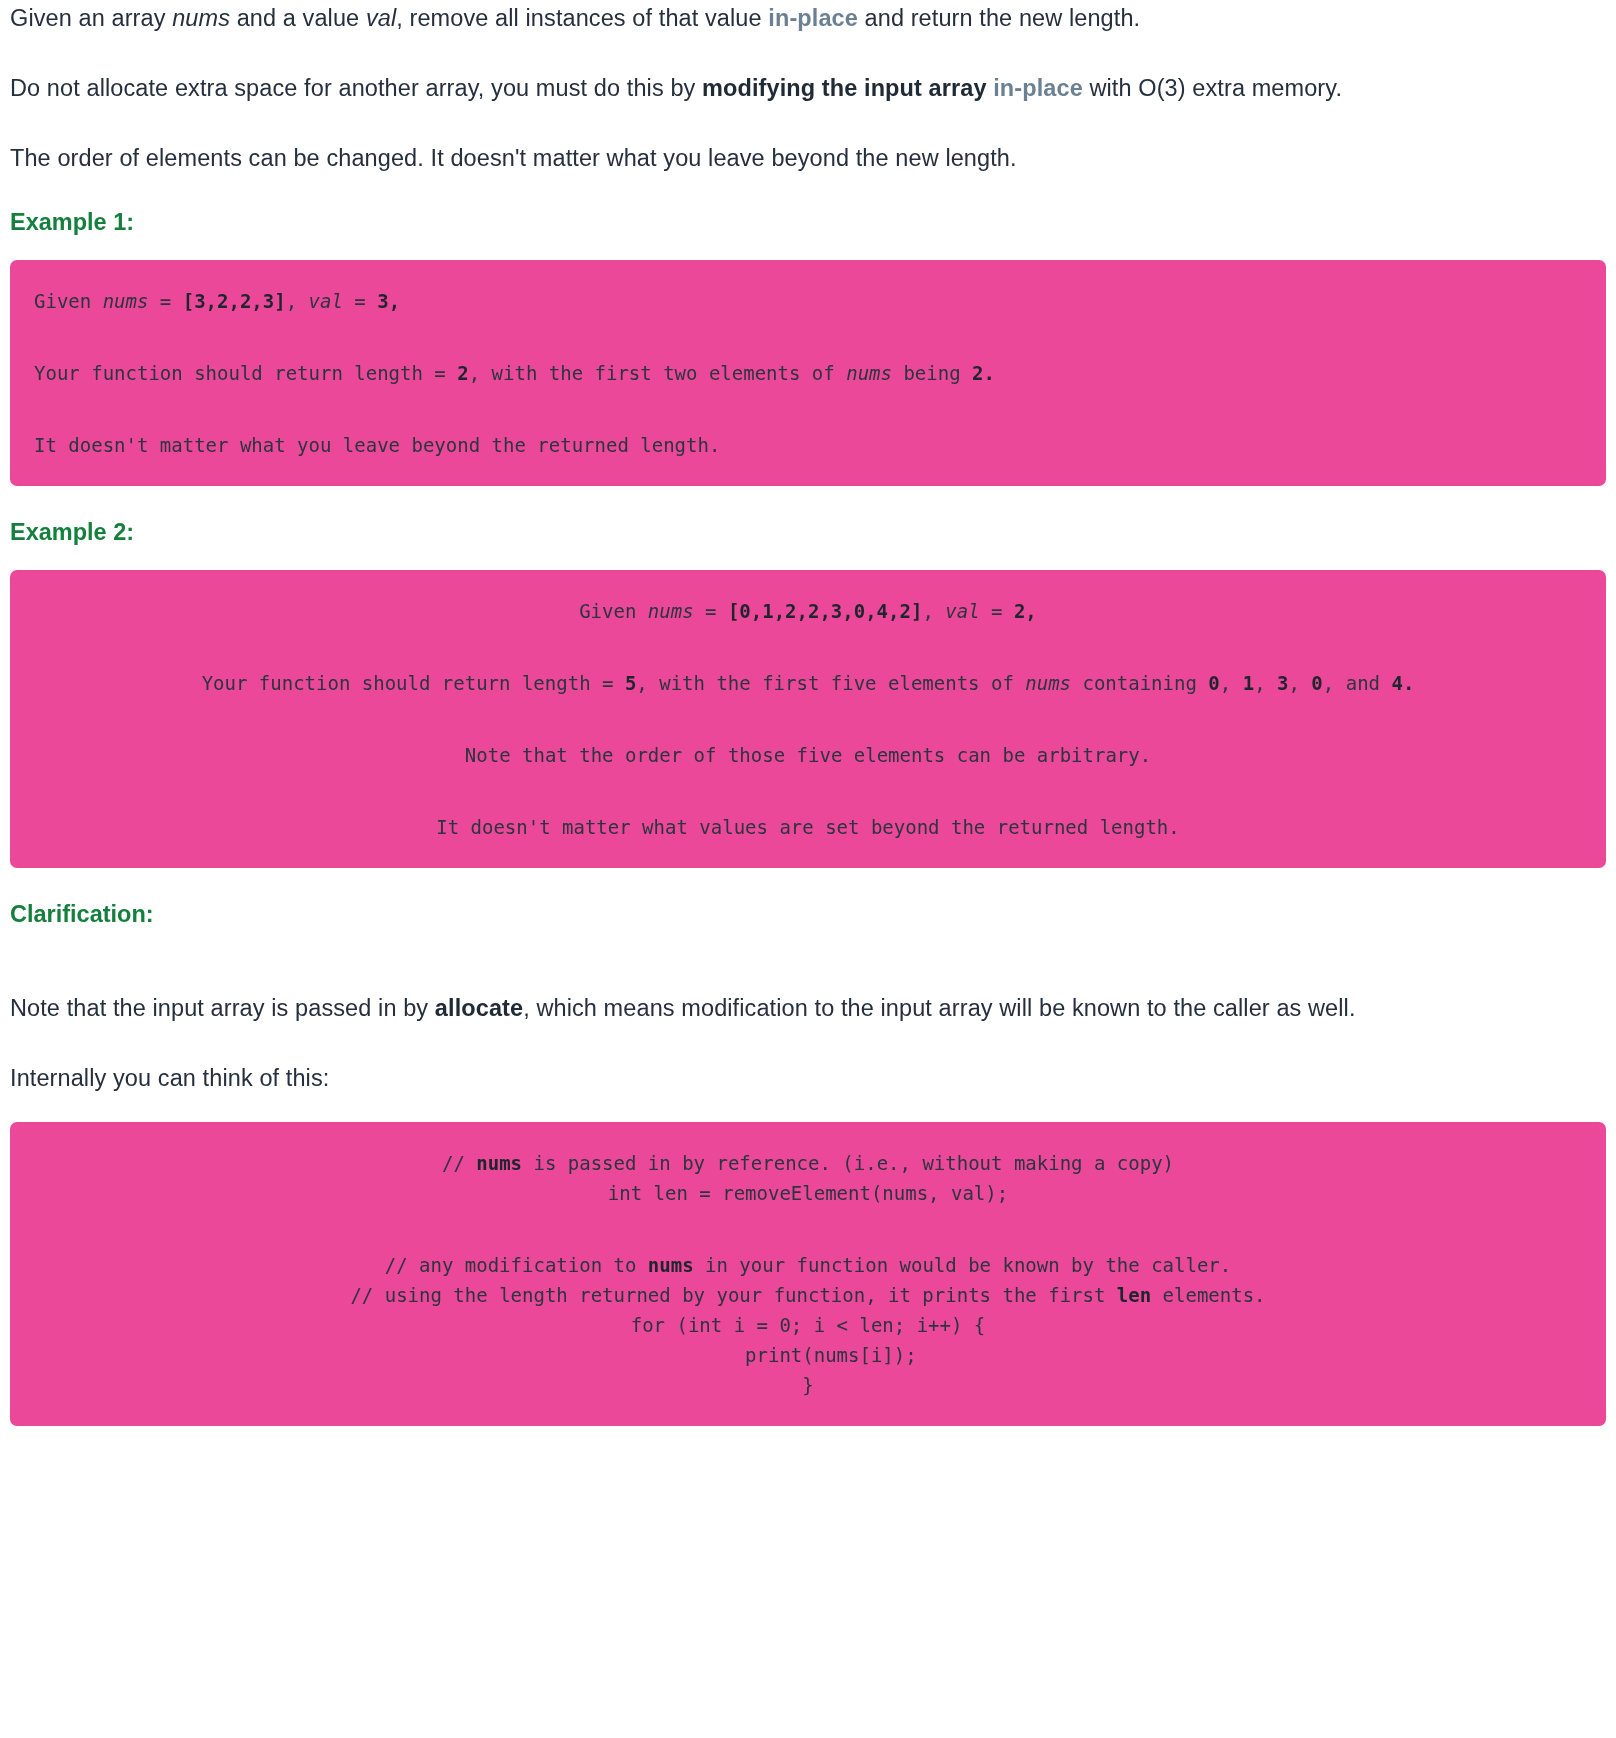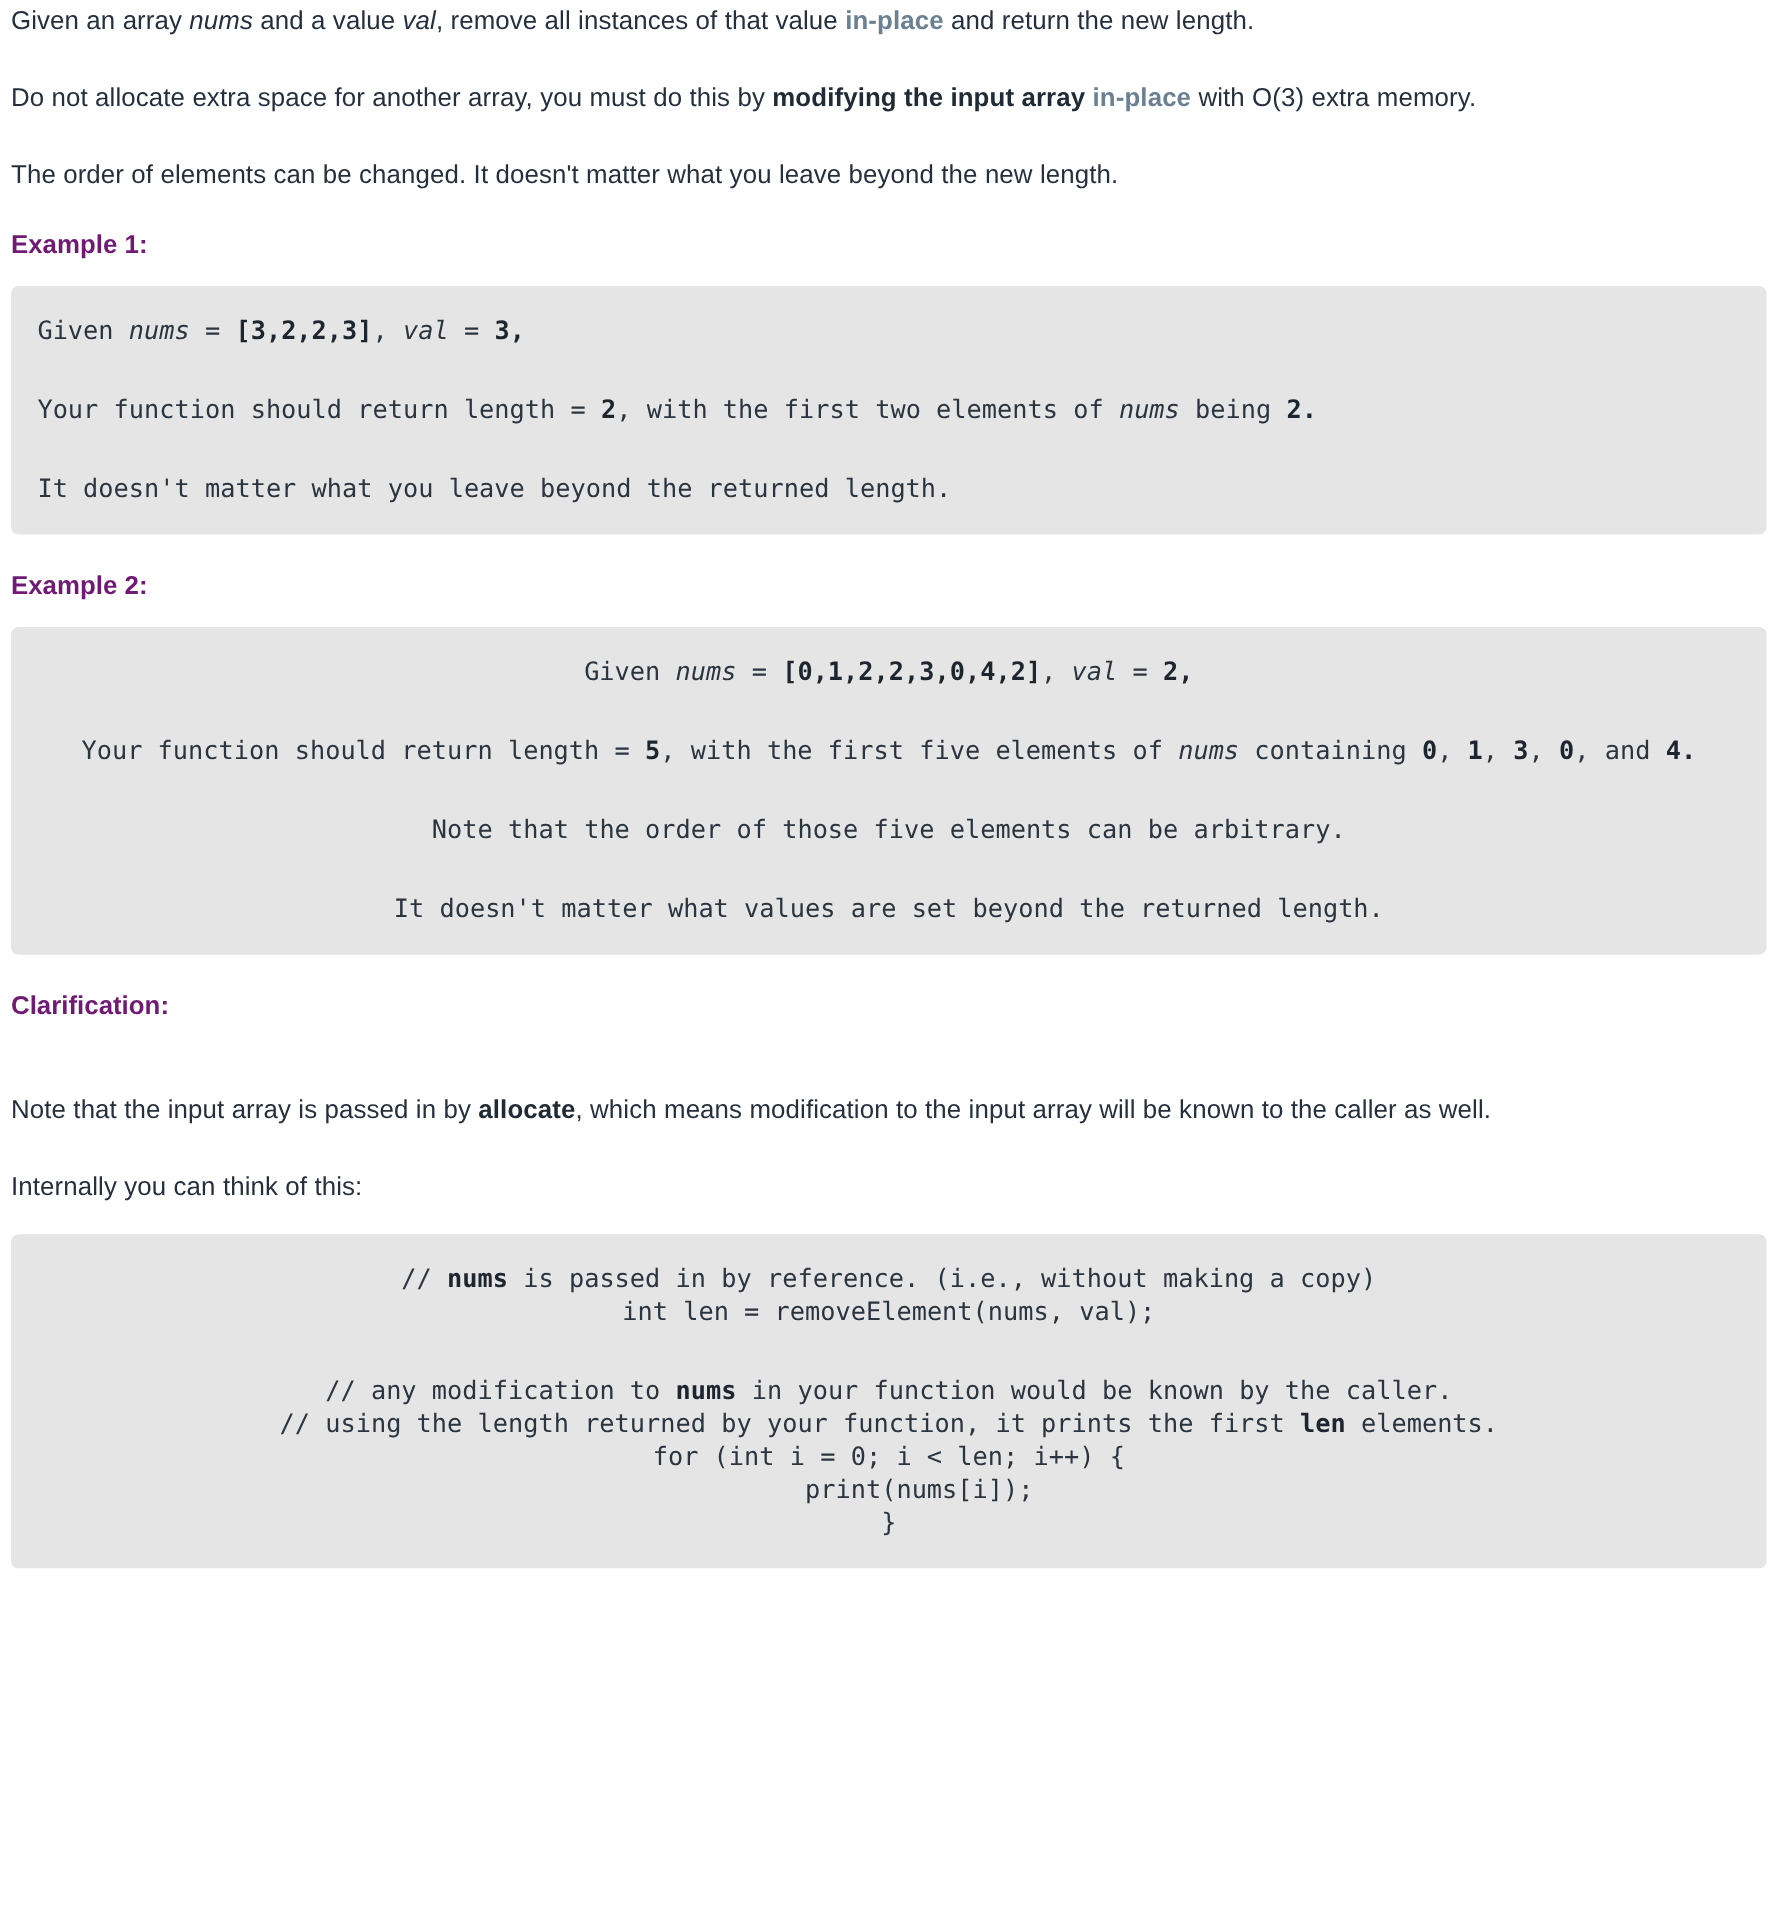--- a/index.html
+++ b/index.html
@@ -39,30 +39,30 @@
     color: #6b8193;
     font-weight: 700;
     text-decoration: none;
   }
   h3.heading {
     margin: 0;
     padding: 0;
     font-size: 23.5px;
     line-height: 32px;
     font-weight: 700;
-    color: #701a75;
+    color: #15803d;
   }
   pre.codeblock {
     margin: 0;
     box-sizing: border-box;
-    background: #e5e5e5;
+    background: #ec4899;
     border-radius: 7px;
     padding: 26px 24px 26px 24px;
     font-family: "DejaVu Sans Mono", "Liberation Mono", monospace;
-    font-size: 23px;
+    font-size: 19px;
     line-height: 30px;
     color: #2b3540;
     white-space: pre-wrap;
     word-wrap: break-word;
     overflow: hidden;
   }
   pre.codeblock .cline { display: block; }
   pre.codeblock .spacer { display: block; height: 42px; }
   pre.codeblock em { font-style: italic; }
   pre.codeblock b { font-weight: 700; color: #1d252e; }

